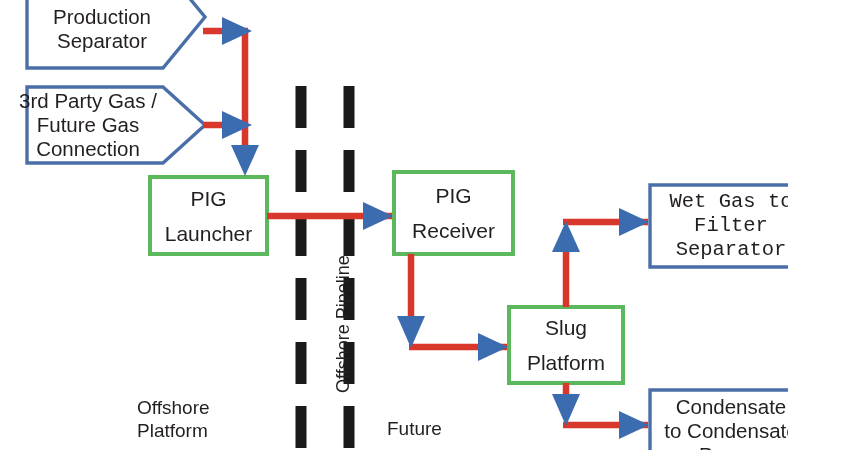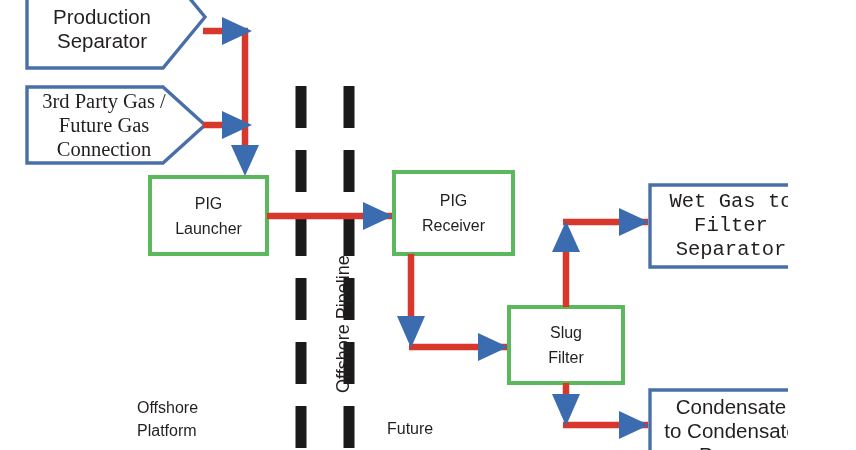--- a/index.html
+++ b/index.html
@@ -24,34 +24,34 @@
     overflow: visible;
   }
   .node-label {
     position: absolute;
     display: flex;
     align-items: center;
     justify-content: center;
     text-align: center;
     color: #231f20;
     font-family: "Liberation Sans", sans-serif;
-    font-size: 16px;
-    line-height: 25px;
+    font-size: 21px;
+    line-height: 35px;
     white-space: pre-line;
     pointer-events: none;
   }
   .hex-label {
     font-size: 20.5px;
     line-height: 24px;
   }
   .zone-label {
     position: absolute;
     color: #231f20;
     font-family: "Liberation Sans", sans-serif;
-    font-size: 16px;
+    font-size: 19px;
     line-height: 23px;
     white-space: pre-line;
   }
   .pipeline-label {
     position: absolute;
     color: #231f20;
     font-family: "Liberation Sans", sans-serif;
     font-size: 18px;
     transform-origin: 0 0;
     transform: rotate(-90deg);
@@ -126,32 +126,32 @@
       <polygon points="552,394 580,394 566,426"></polygon>
 
       <polygon points="619,411 649,425 619,439"></polygon>
     </g>
   </svg>
 
   <div class="node-label hex-label" style="left:27px; top:-34px; width:150px; height:102px;">Gas from
 Production
 Separator</div>
 
-  <div class="node-label hex-label" style="left:24px; top:87px; width:160px; height:76px;font-family:Liberation Serif, serif;">3rd Party Gas /
+  <div class="node-label hex-label" style="left:8px; top:87px; width:160px; height:76px;">3rd Party Gas /
 Future Gas
 Connection</div>
 
   <div class="node-label" style="left:150px; top:177px; width:117px; height:77px;">PIG
 Launcher</div>
 
   <div class="node-label" style="left:394px; top:172px; width:119px; height:82px;">PIG
 Receiver</div>
 
   <div class="node-label" style="left:509px; top:307px; width:114px; height:76px;">Slug
-Filter</div>
+Platform</div>
 
   <div class="node-label hex-label" style="left:650px; top:185px; width:162px; height:82px;font-family:Liberation Mono, monospace;">Wet Gas to
 Filter Separator</div>
 
   <div class="node-label hex-label" style="left:650px; top:390px; width:162px; height:82px;">Condensate
 to Condensate
 Pumps</div>
 
   <div class="zone-label" style="left:137px; top:396px;">Offshore
 Platform</div>

